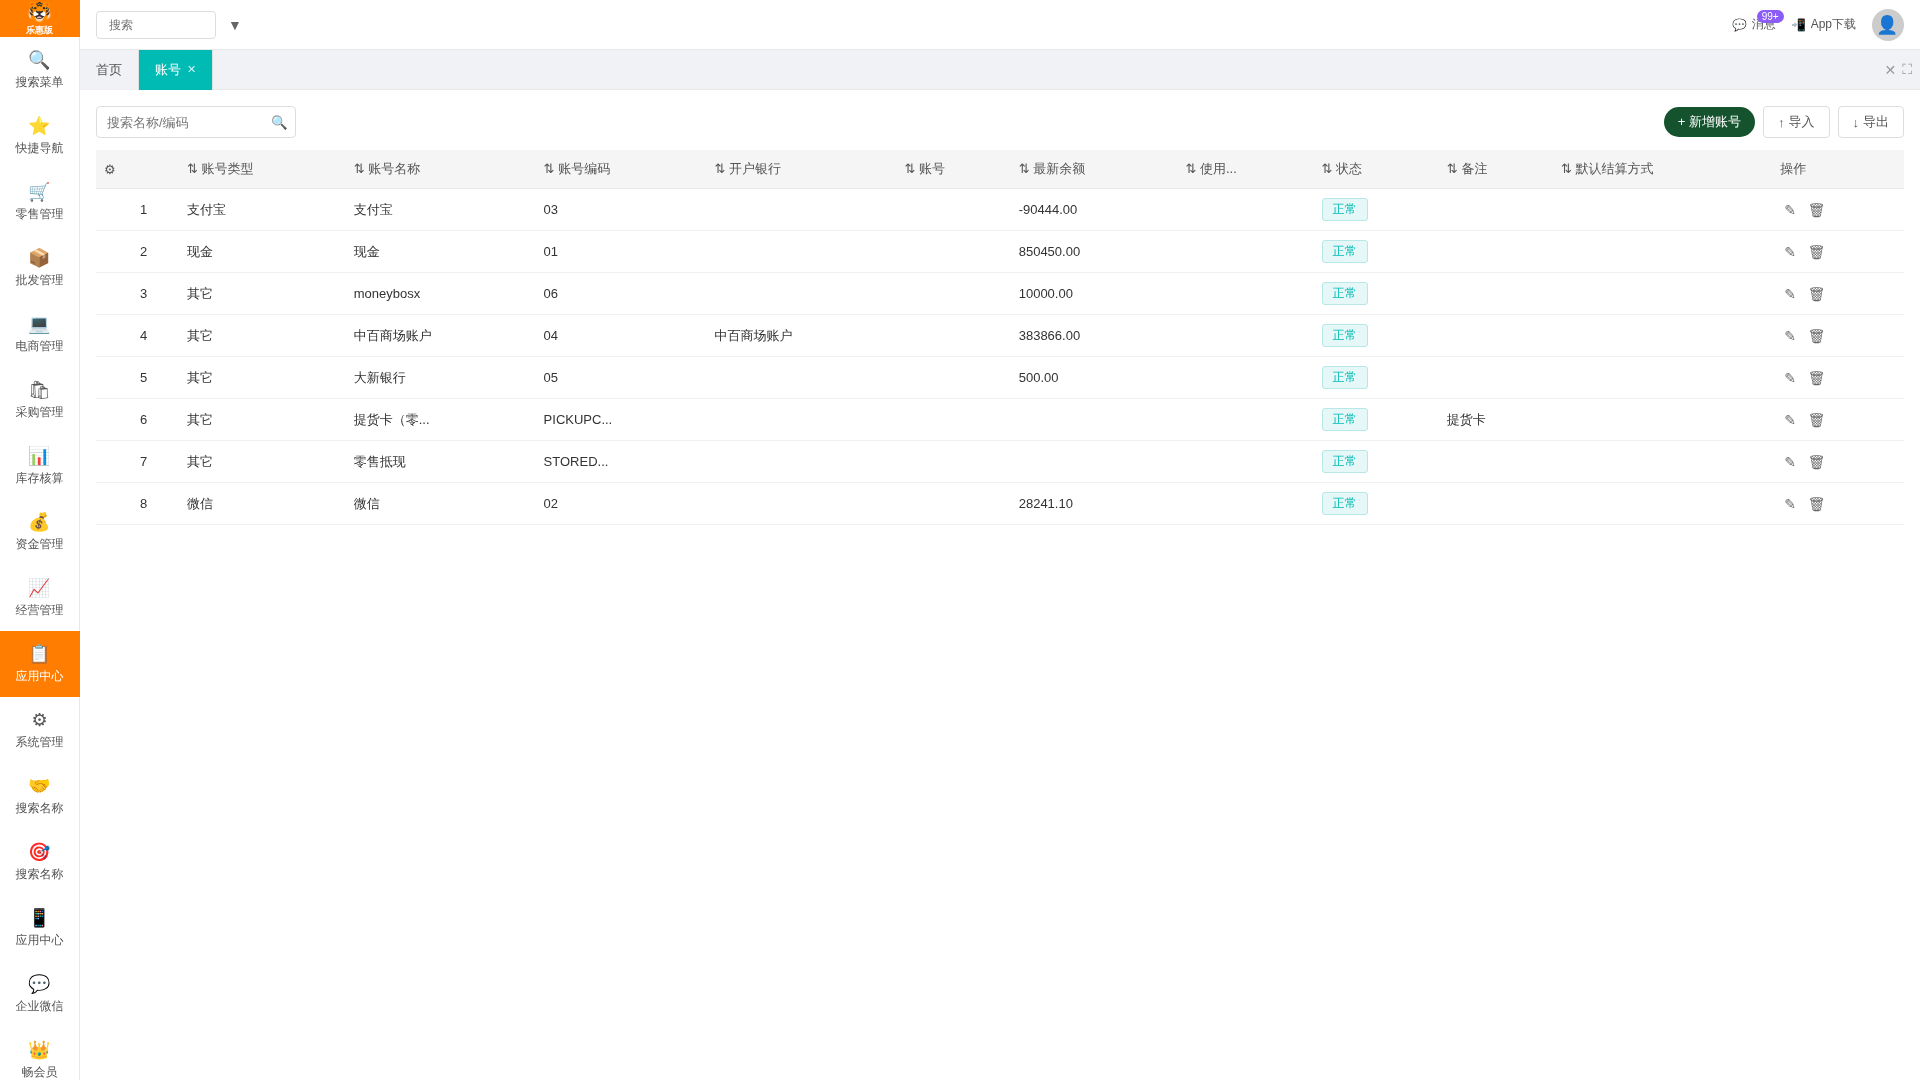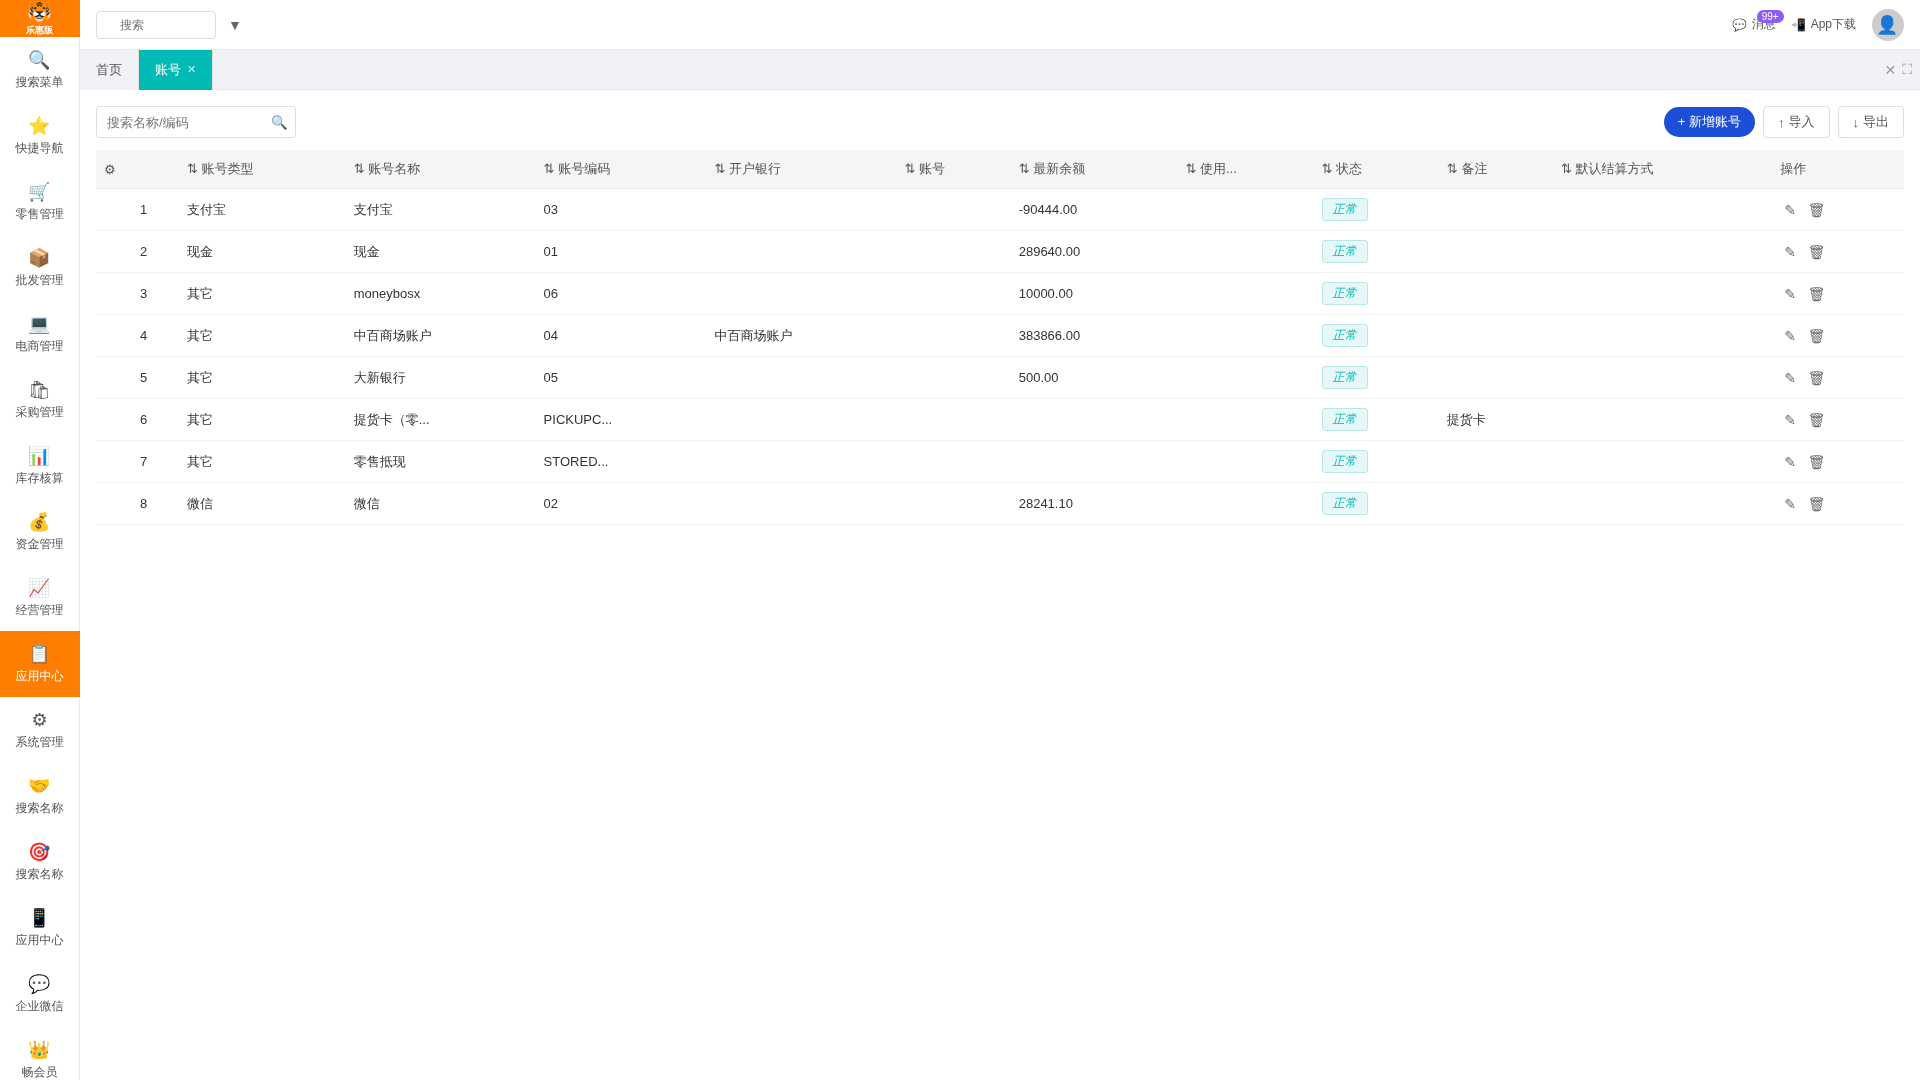--- a/index.html
+++ b/index.html
@@ -66,21 +66,21 @@
     .topbar-left {
       display: flex;
       align-items: center;
       gap: 12px;
     }
     .topbar-search {
       width: 120px;
       height: 28px;
       border: 1px solid #ddd;
       border-radius: 4px;
-      padding: 0 23px;
+      padding: 0 12px;
       font-size: 12px;
     }
     .topbar-dropdown {
       cursor: pointer;
       color: #666;
       font-size: 14px;
     }
     .topbar-right {
       display: flex;
       align-items: center;
@@ -213,21 +213,21 @@
       border: none;
       cursor: pointer;
       color: #999;
     }
     .toolbar-right {
       display: flex;
       align-items: center;
       gap: 8px;
     }
     .btn-primary {
-      background: #1d4ed8;
+      background: #14532d;
       color: #fff;
       border: none;
       border-radius: 15px;
       padding: 6px 14px;
       cursor: pointer;
       font-size: 13px;
       display: flex;
       align-items: center;
       gap: 4px;
     }
@@ -273,21 +273,20 @@
       text-align: center;
     }
     .status-tag {
       display: inline-block;
       padding: 2px 10px;
       border-radius: 3px;
       font-size: 12px;
       background: #e6f7f7;
       color: #00bbb4;
       border: 1px solid #b7e8e7;
-      font-style: italic;
     }
     .action-btn {
       background: none;
       border: none;
       cursor: pointer;
       color: #666;
       font-size: 14px;
       padding: 2px 4px;
     }
 
@@ -542,21 +541,21 @@
     </td>
   </tr>
           <tr>
     <td></td>
     <td>2</td>
     <td>现金</td>
     <td>现金</td>
     <td>01</td>
     <td></td>
     <td></td>
-    <td>289640.00</td>
+    <td>850450.00</td>
     <td></td>
     <td><span class="status-tag">正常</span></td>
     <td></td>
     <td></td>
     <td>
       <button class="action-btn">✎</button>
       <button class="action-btn">🗑</button>
     </td>
   </tr>
           <tr>

